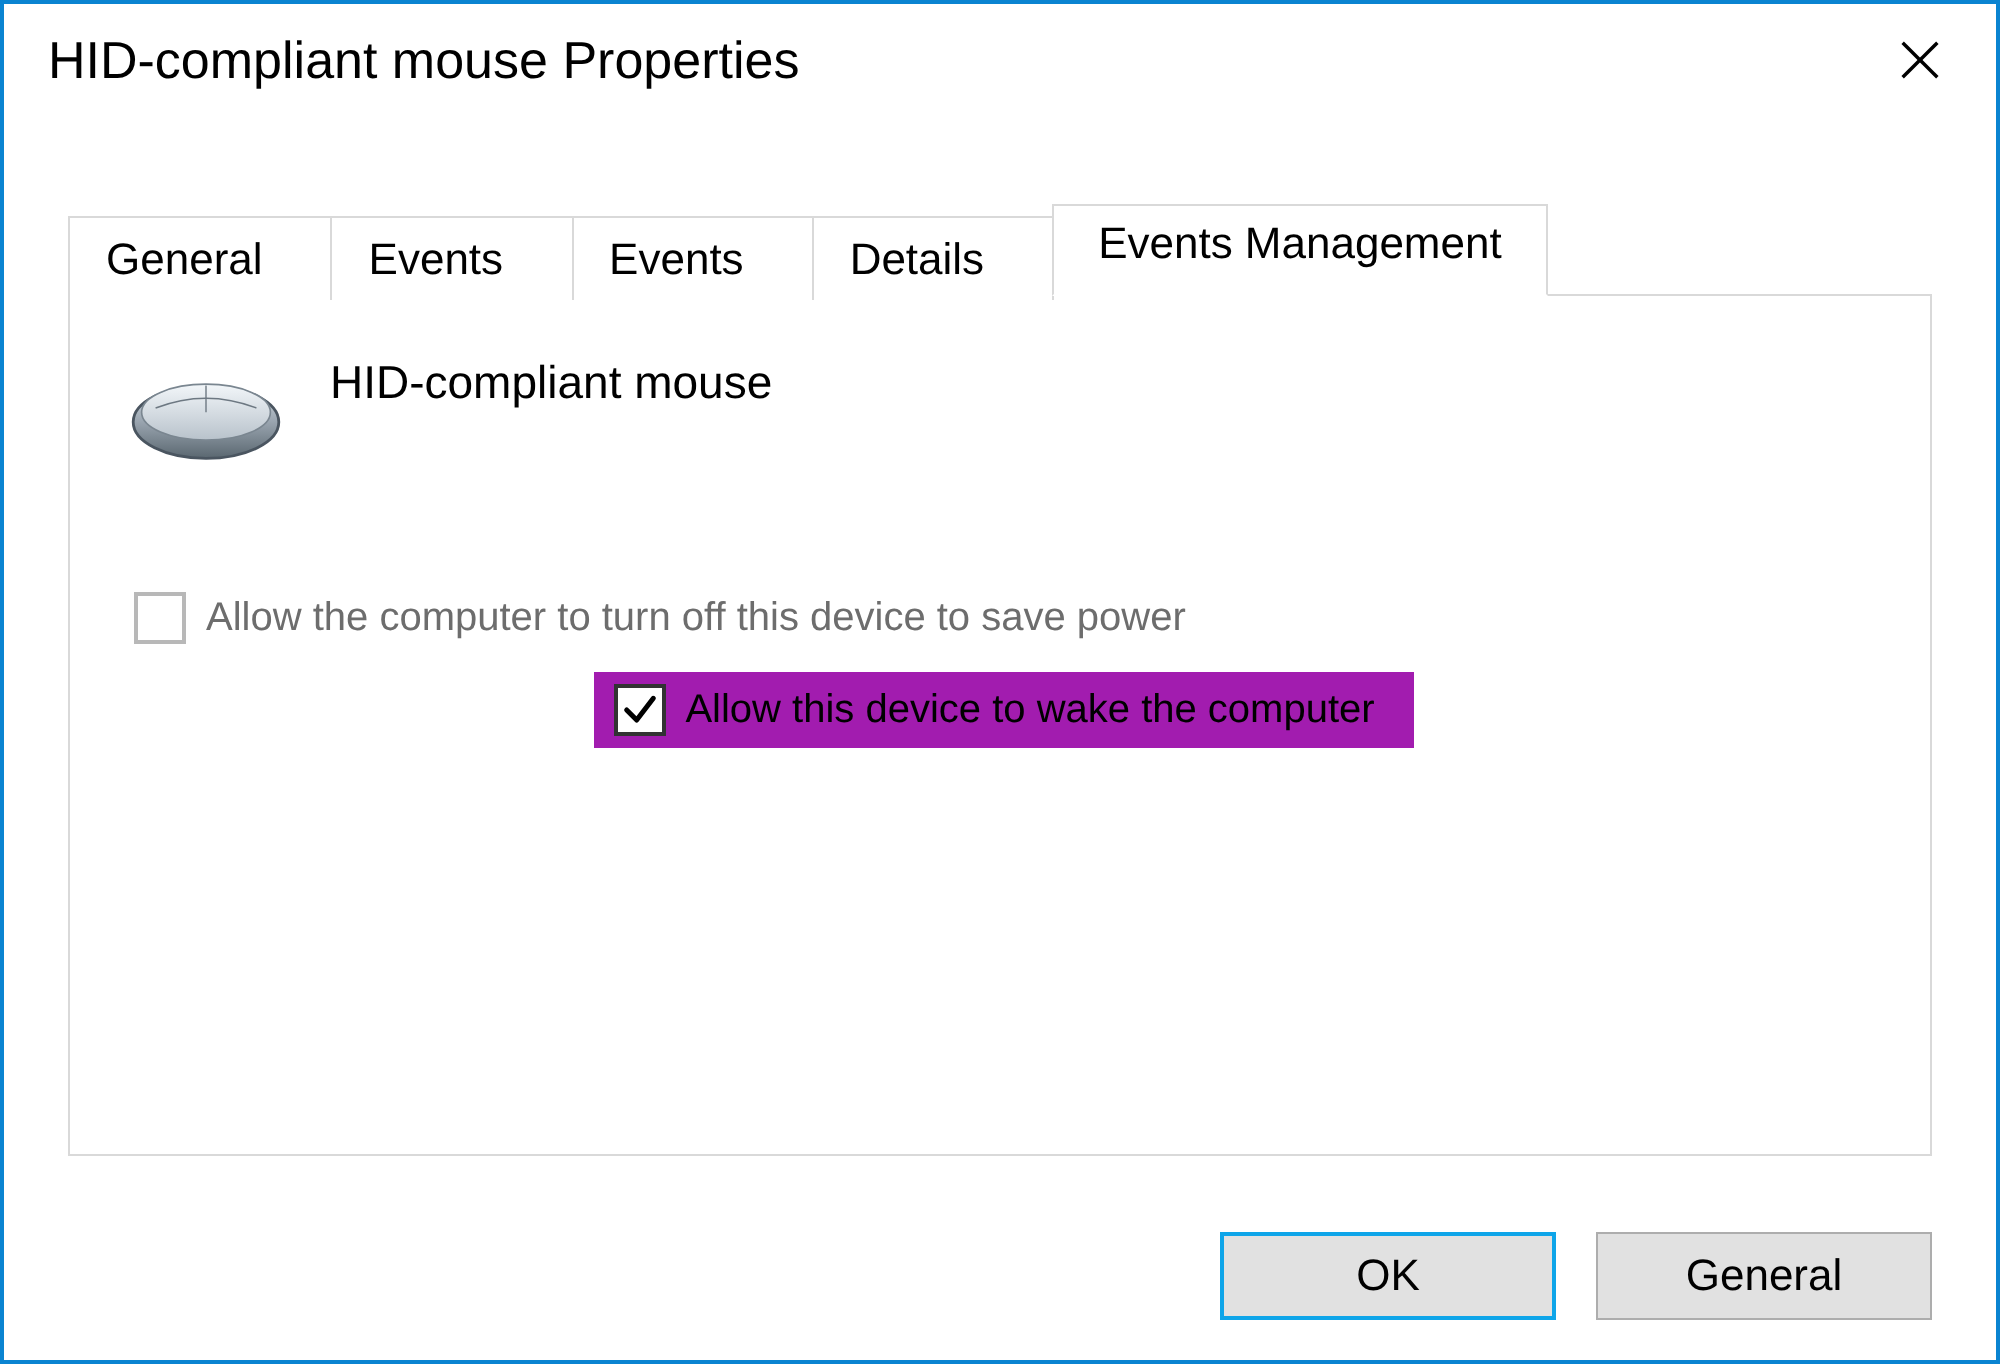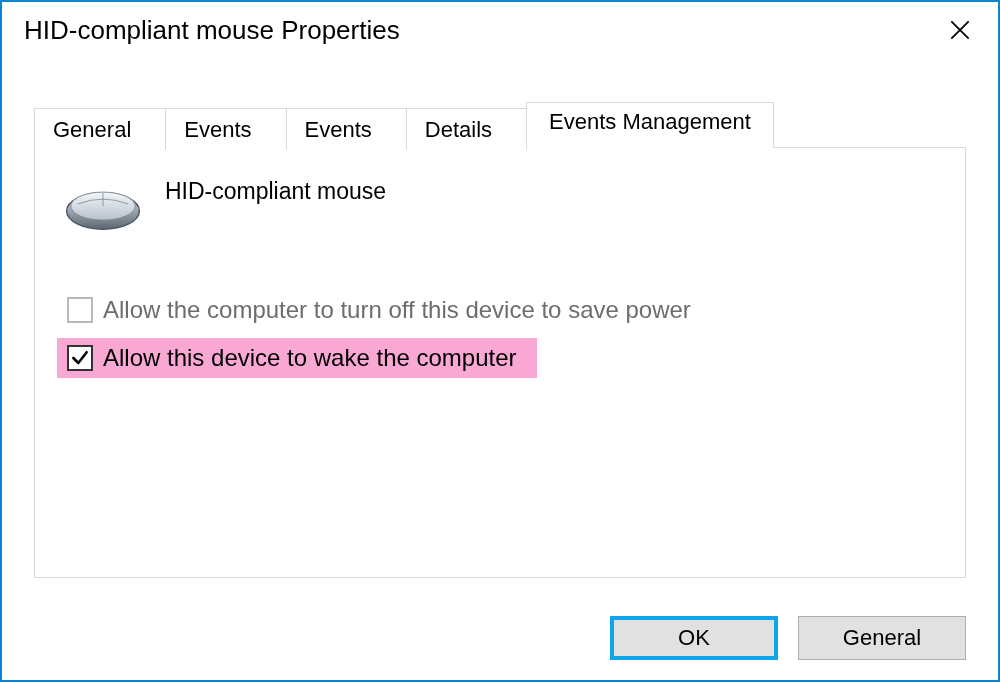--- a/index.html
+++ b/index.html
@@ -79,20 +79,21 @@
       z-index: 3;
     }
     .tabpanel {
       border: 1px solid #d9d9d9;
       flex: 1;
       margin-top: -1px;
       background: #fff;
       padding: 28px 18px 18px 18px;
       position: relative;
       z-index: 1;
+      text-align: center;
     }
     .device-row {
       display: flex;
       align-items: center;
       gap: 20px;
       margin-left: 8px;
       margin-bottom: 54px;
     }
     .mouse-icon {
       width: 84px;
@@ -103,26 +104,26 @@
       color: #000;
       align-self: flex-start;
       margin-top: 2px;
     }
     .option-row {
       display: flex;
       align-items: center;
       gap: 10px;
       margin: 6px 0 2px 4px;
       padding: 6px 4px 6px 10px;
-      font-size: 24px;
+      font-size: 20px;
     }
     .option-row.disabled .option-label { color: #6d6d6d; }
     .option-row.disabled .cbox { border-color: #b8b8b8; }
     .option-row.highlight {
-      background: #f9a8d4;
+      background: #a21caf;
       display: inline-flex;
       padding-right: 20px;
     }
     .cbox {
       width: 26px;
       height: 26px;
       border: 2px solid #333;
       display: inline-flex;
       align-items: center;
       justify-content: center;
@@ -143,21 +144,21 @@
       border: 1px solid #adadad;
       background: #e1e1e1;
       font-size: 22px;
       color: #000;
       cursor: pointer;
       display: flex;
       align-items: center;
       justify-content: center;
     }
     .btn.primary {
-      border: 4px solid #0ea5e9;
+      border: 2px solid #0ea5e9;
     }
   </style>
 </head>
 <body>
 
 <div class="window">
   <div class="titlebar">
     <div class="titlebar-title">HID-compliant mouse Properties</div>
     <div class="close-x">
       <svg viewBox="0 0 24 24" width="26" height="26" stroke="#000" stroke-width="1.6" fill="none">

